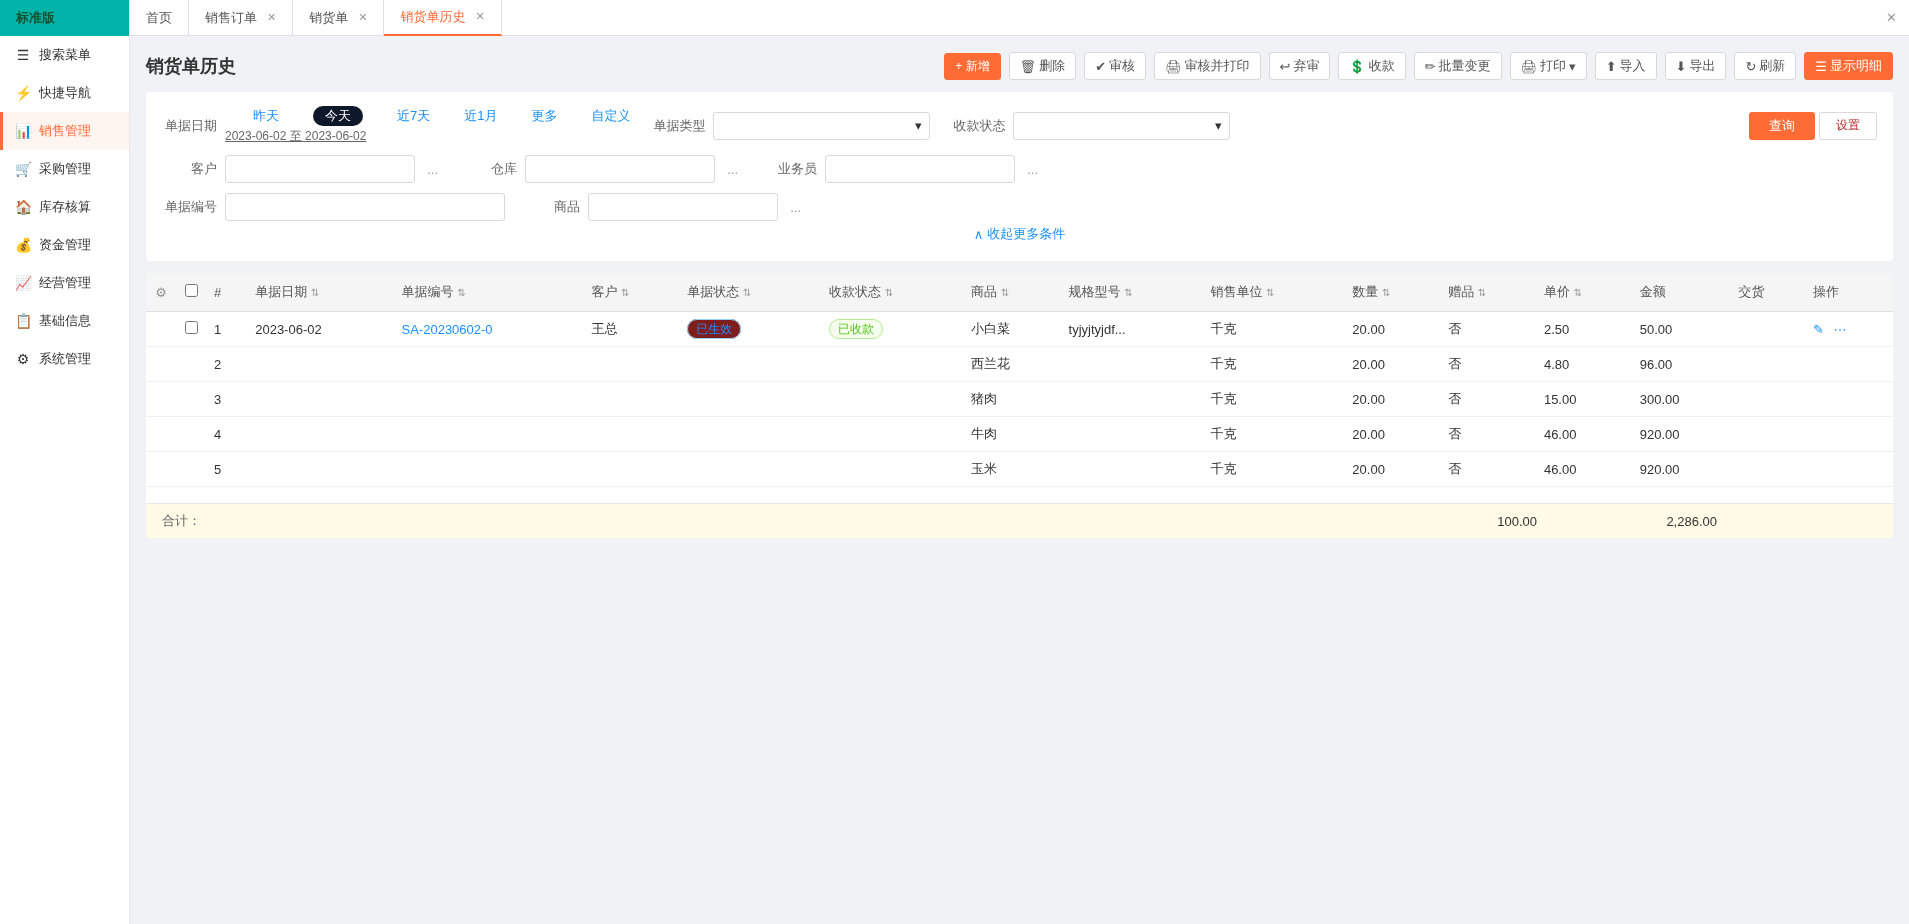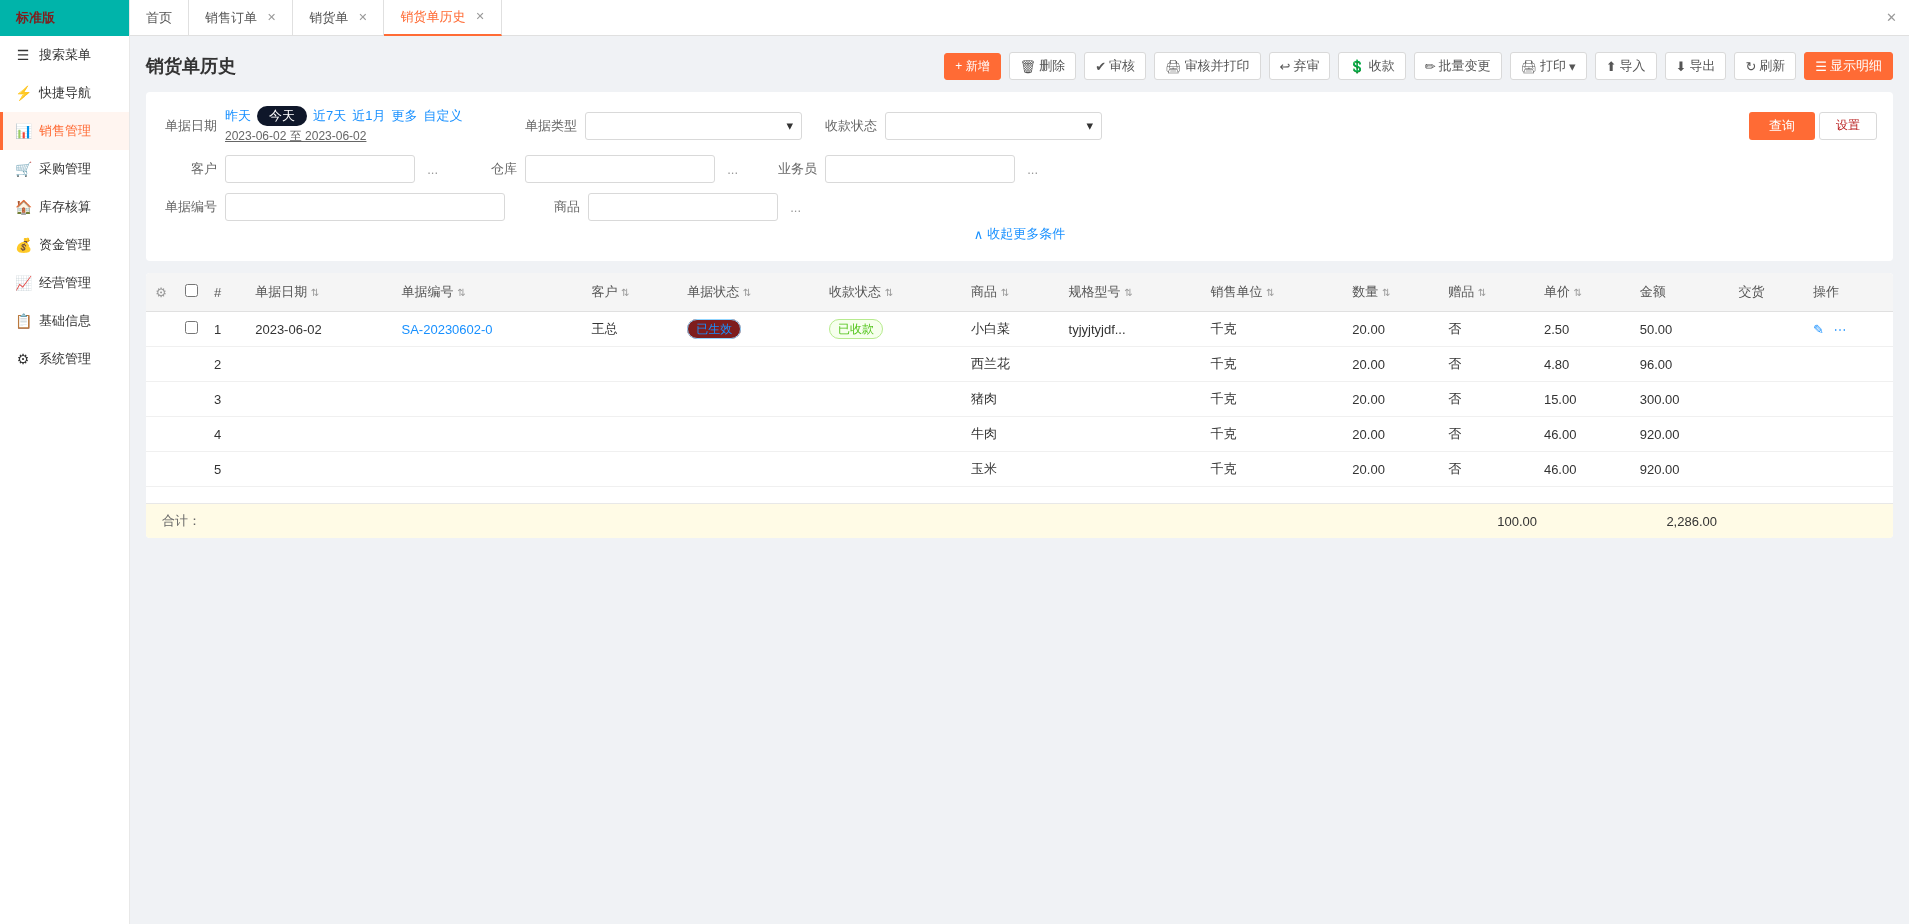--- a/index.html
+++ b/index.html
@@ -172,20 +172,21 @@
     }
     .date-shortcuts {
       display: flex;
       align-items: center;
       gap: 6px;
       font-size: 12px;
     }
     .date-shortcut {
       color: #1890ff;
       cursor: pointer;
+      margin-left: 28px;
     }
     .date-shortcut.active {
       background: #0f172a;
       color: #fff;
       padding: 1px 12px;
       border-radius: 10px;
     }
     .date-range {
       color: #666;
       font-size: 12px;
@@ -315,21 +316,21 @@
       border: 1px solid #d9d9d9;
       padding: 2px 4px;
       border-radius: 2px;
     }
 
     .checkbox-col { width: 30px; text-align: center; }
     .settings-col { width: 30px; text-align: center; color: #999; cursor: pointer; }
 
     .teal-header {
       background: #00b4aa;
-      color: #7f1d1d;
+      color: #14532d;
       padding: 0 16px;
       height: 36px;
       display: flex;
       align-items: center;
     }
   </style>
 </head>
 <body>
 
 <div class="sidebar">

